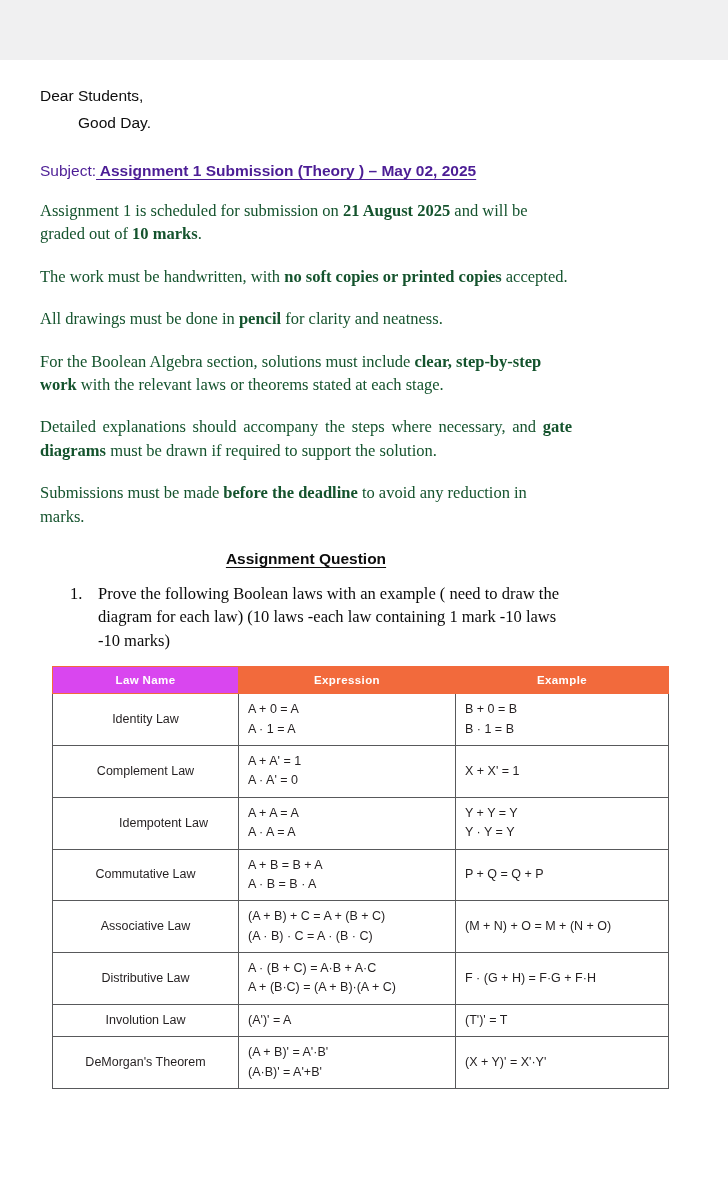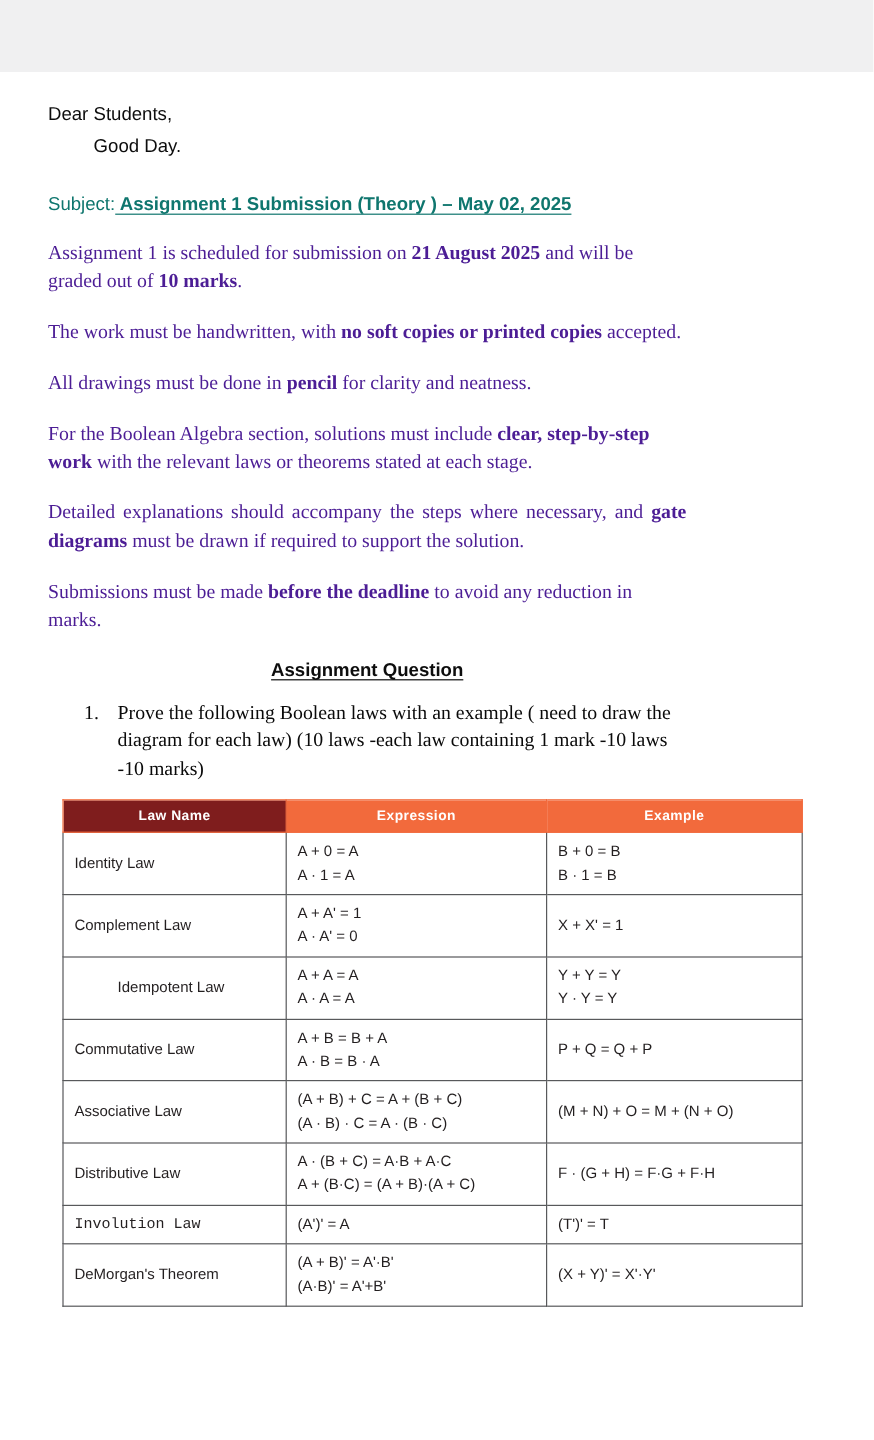--- a/index.html
+++ b/index.html
@@ -30,35 +30,35 @@
     font-size: 15.5px;
     color: #0d0d0d;
     line-height: 1.35;
   }
   .greet-1 { margin-top: 26px; }
   .greet-2 { margin-top: 6px; padding-left: 38px; }
 
   .subject {
     font-family: "Liberation Sans", sans-serif;
     font-size: 15.5px;
-    color: #0f766e;
+    color: #4c1d95;
     margin-top: 28px;
     font-weight: 400;
   }
   .subject .u {
     font-weight: bold;
     text-decoration: underline;
     text-underline-offset: 2.5px;
   }
 
   
   .para {
     font-family: "Liberation Serif", serif;
     font-size: 16.5px;
-    color: #4c1d95;
+    color: #14532d;
     line-height: 1.42;
     margin-top: 19px;
   }
   .para.justify { text-align: justify; }
   .para b { font-weight: bold; }
 
   .q-head {
     text-align: center;
     font-family: "Liberation Sans", sans-serif;
     font-size: 15.5px;
@@ -113,20 +113,21 @@
   table.laws td {
     border: 1px solid #58595b;
     font-size: 12.5px;
     color: #231f20;
     vertical-align: middle;
     padding: 6px 9px;
     line-height: 1.55;
   }
   table.laws td.lawname {
     width: 186px;
+    text-align: center;
   }
   table.laws td.expr {
     width: 217px;
   }
   table.laws td.example {
     width: 213px;
   }
   table.laws col.c1 { width: 186px; }
   table.laws col.c2 { width: 217px; }
   table.laws col.c3 { width: 213px; }
@@ -163,21 +164,21 @@
 
   <div class="tbl-wrap">
     <table class="laws">
       <colgroup>
           <col class="c1">
           <col class="c2">
           <col class="c3">
         </colgroup>
       <thead>
         <tr>
-          <th style="background: #7f1d1d; color: rgb(255, 255, 255); border-color: rgb(242, 106, 60);">Law Name</th>
+          <th style="background: #d946ef; color: rgb(255, 255, 255); border-color: rgb(242, 106, 60);">Law Name</th>
           <th style="background: rgb(242, 106, 60); color: rgb(255, 255, 255); border-color: rgb(242, 106, 60);">Expression</th>
           <th style="background: rgb(242, 106, 60); color: rgb(255, 255, 255); border-color: rgb(242, 106, 60);">Example</th>
         </tr>
       </thead>
       <tbody id="table-body">
           <tr>
             <td class="lawname" style="border-color: rgb(88, 89, 91);">Identity Law</td>
             <td class="expr" style="border-color: rgb(88, 89, 91);">
               <span class="ln">A + 0 = A</span>
               <span class="ln">A · 1 = A</span>
@@ -232,21 +233,21 @@
             <td class="lawname" style="border-color: rgb(88, 89, 91);">Distributive Law</td>
             <td class="expr" style="border-color: rgb(88, 89, 91);">
               <span class="ln">A · (B + C) = A·B + A·C</span>
               <span class="ln">A + (B·C) = (A + B)·(A + C)</span>
             </td>
             <td class="example" style="border-color: rgb(88, 89, 91);">
               <span class="ln">F · (G + H) = F·G + F·H</span>
             </td>
           </tr>
           <tr>
-            <td class="lawname" style="border-color: rgb(88, 89, 91); font-family: Liberation Mono, monospace;">Involution Law</td>
+            <td class="lawname" style="border-color: rgb(88, 89, 91);">Involution Law</td>
             <td class="expr" style="border-color: rgb(88, 89, 91);">
               <span class="ln">(A')' = A</span>
             </td>
             <td class="example" style="border-color: rgb(88, 89, 91);">
               <span class="ln">(T')' = T</span>
             </td>
           </tr>
           <tr>
             <td class="lawname" style="border-color: rgb(88, 89, 91);">DeMorgan's Theorem</td>
             <td class="expr" style="border-color: rgb(88, 89, 91);">

